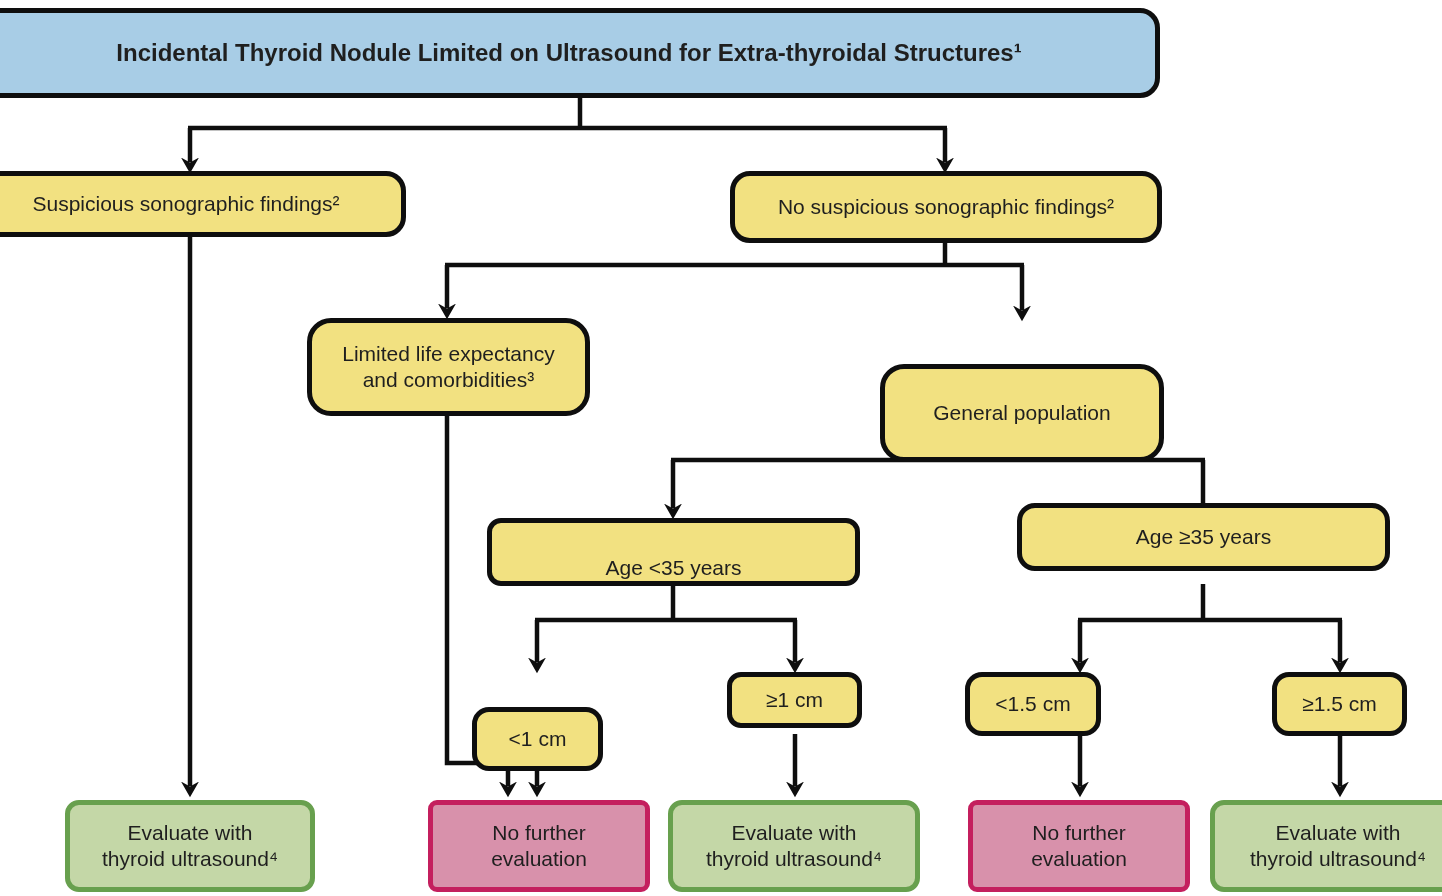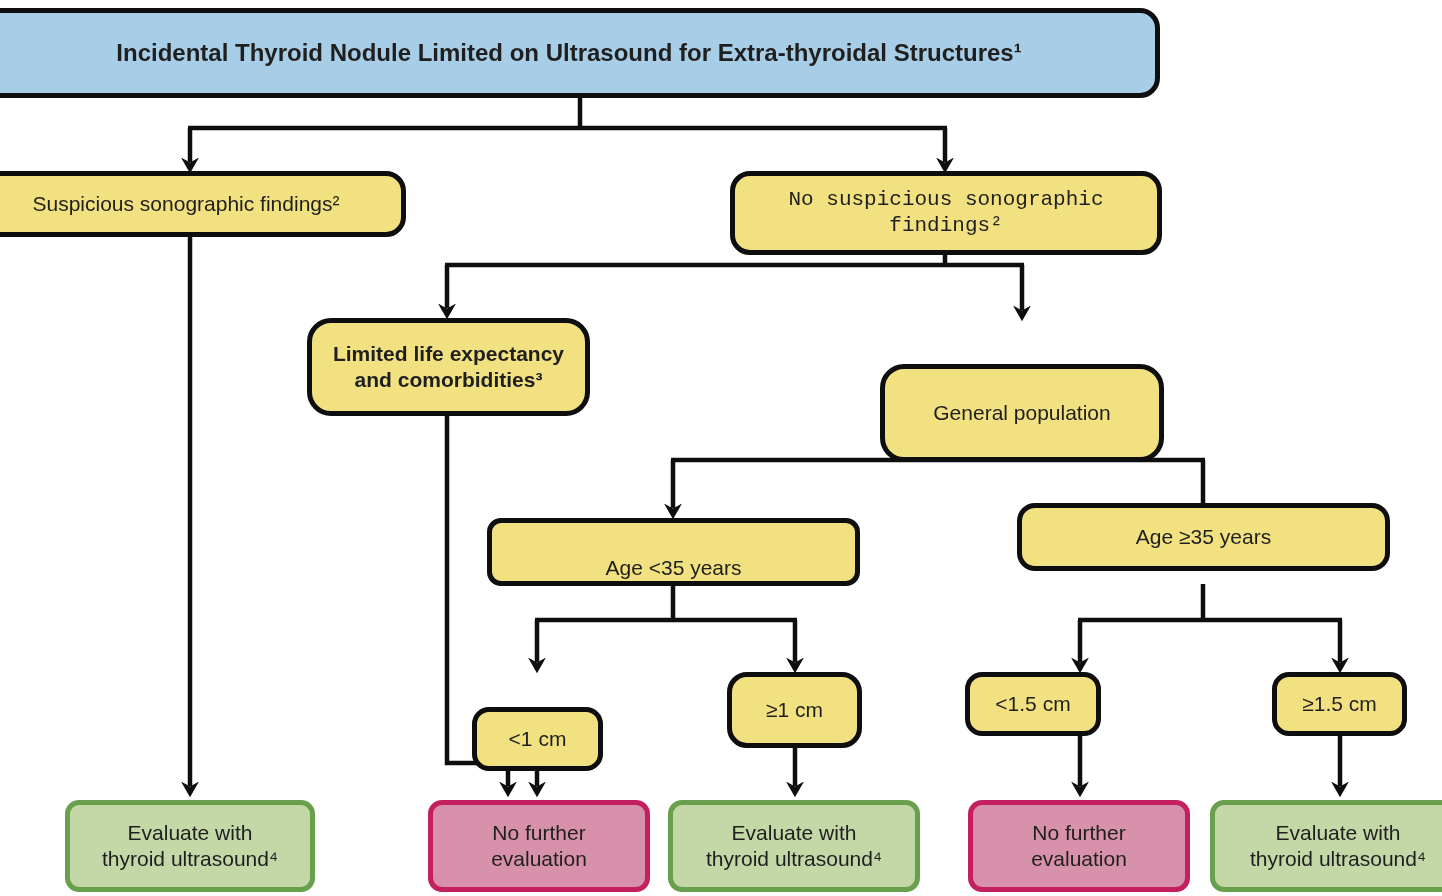--- a/index.html
+++ b/index.html
@@ -36,21 +36,21 @@
   }
   .node.g{
     background:var(--evaluate-fill,#c4d7a7);
     border:5px solid var(--evaluate-border,#68a04e);
     border-radius:14px;
     text-align:center;
   }
   .node.p{
     background:var(--none-fill,#d891ab);
     border:5px solid var(--none-border,#c41f5e);
-    border-radius:14px;
+    border-radius:9px;
   }
 </style>
 </head>
 <body>
 
 <div class="stage">
 
   <svg class="edges" viewBox="0 0 1442 896">
     <defs>
       <marker id="ah" markerUnits="strokeWidth" markerWidth="4.5" markerHeight="4.5" refX="1" refY="2" orient="auto">
@@ -92,46 +92,46 @@
   </svg>
 
   <div class="node t" style="left:-22px;top:8px;width:1182px;height:90px;">
     <span>Incidental Thyroid Nodule Limited on Ultrasound for Extra-thyroidal Structures¹</span>
   </div>
 
   <div class="node d" style="left:-34px;top:171px;width:440px;height:66px;">
     <span>Suspicious sonographic findings²</span>
   </div>
 
-  <div class="node d" style="left:730px;top:171px;width:432px;height:84px;font-family:Liberation Mono, monospace;">
+  <div class="node d" style="left:730px;top:171px;width:432px;height:72px;">
     <span>No suspicious sonographic findings²</span>
   </div>
 
-  <div class="node d" style="left:307px;top:318px;width:283px;height:98px;border-radius:24px;font-weight:bold;">
+  <div class="node d" style="left:307px;top:318px;width:283px;height:98px;border-radius:24px;">
     <span>Limited life expectancy
 and comorbidities³</span>
   </div>
 
   <div class="node d" style="left:880px;top:320px;width:284px;height:98px;border-radius:24px;margin-top:44px;">
     <span>General population</span>
   </div>
 
   <div class="node d" style="left:487px;top:518px;width:373px;height:68px;border-radius:14px;align-items:flex-end;">
     <span>Age &lt;35 years</span>
   </div>
 
   <div class="node d" style="left:1017px;top:503px;width:373px;height:68px;border-radius:18px;">
     <span>Age ≥35 years</span>
   </div>
 
   <div class="node d" style="left:472px;top:672px;width:131px;height:64px;border-radius:17px;margin-top:35px;">
     <span>&lt;1 cm</span>
   </div>
 
-  <div class="node d" style="left:727px;top:672px;width:135px;height:76px;border-radius:20px;">
+  <div class="node d" style="left:727px;top:672px;width:135px;height:56px;border-radius:14px;">
     <span>≥1 cm</span>
   </div>
 
   <div class="node d" style="left:965px;top:672px;width:136px;height:64px;border-radius:17px;">
     <span>&lt;1.5 cm</span>
   </div>
 
   <div class="node d" style="left:1272px;top:672px;width:135px;height:64px;border-radius:17px;">
     <span>≥1.5 cm</span>
   </div>

